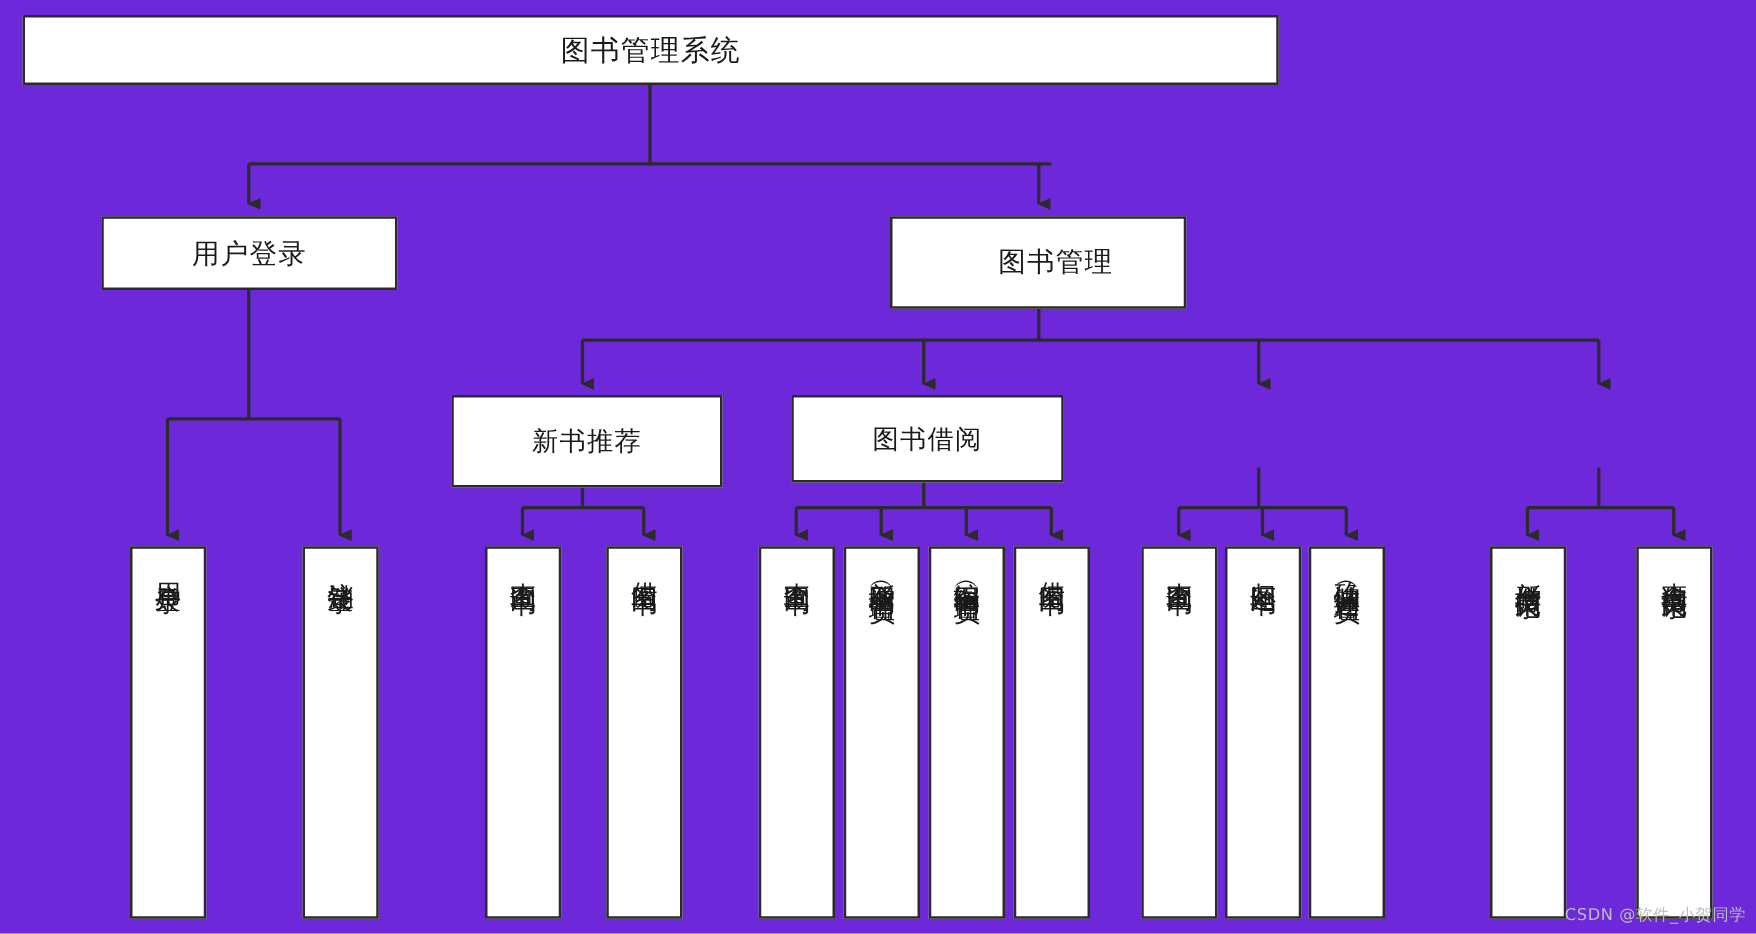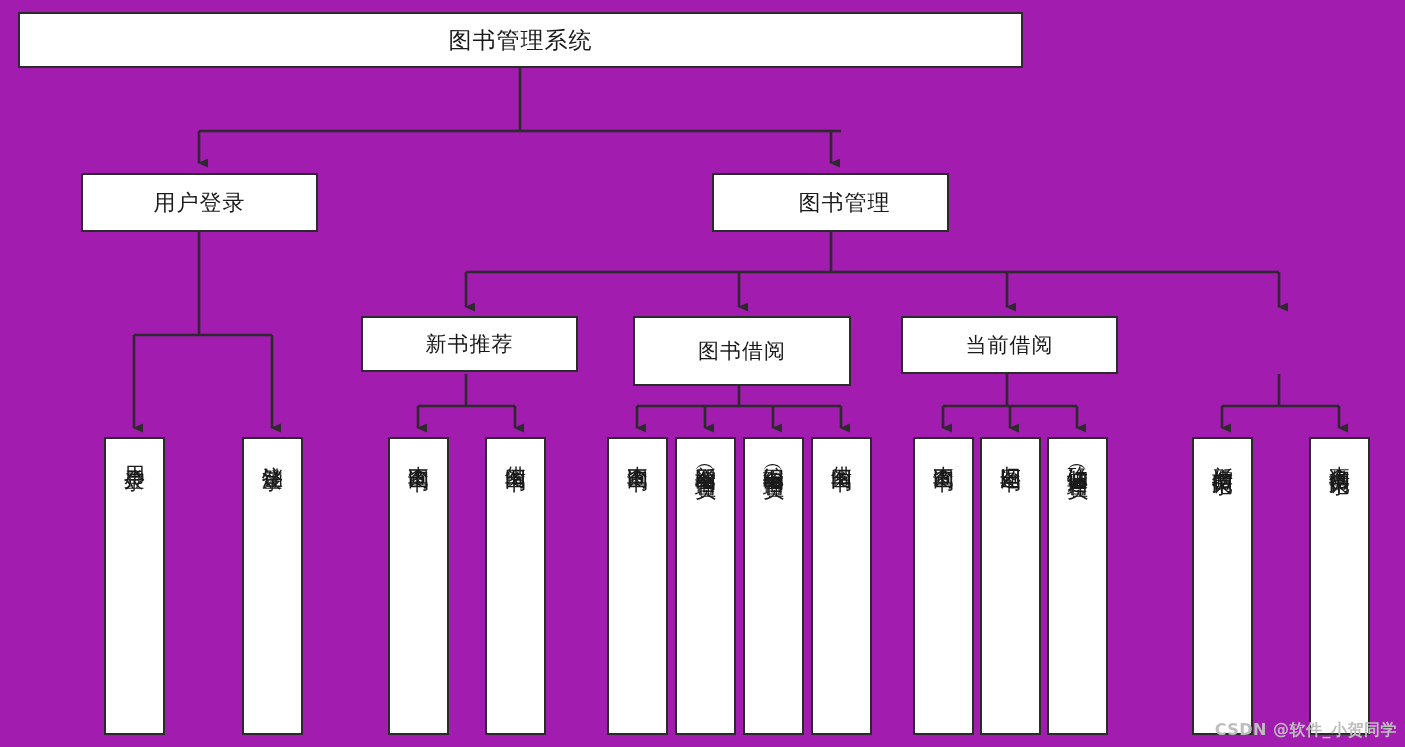--- a/index.html
+++ b/index.html
@@ -8,21 +8,21 @@
     padding: 0;
     background: #ffffff;
   }
   body {
     font-family: "DejaVu Sans", "Liberation Sans", sans-serif;
   }
   #canvas {
     position: relative;
     width: 1405px;
     height: 747px;
-    background: #a21caf;
+    background: #6d28d9;
     overflow: hidden;
   }
   #edges {
     position: absolute;
     left: 0;
     top: 0;
     width: 1405px;
     height: 747px;
   }
   .node {
@@ -59,26 +59,25 @@
     white-space: nowrap;
   }
   .htext {
     white-space: nowrap;
     letter-spacing: 1px;
   }
   #watermark {
     position: absolute;
     right: 8px;
     bottom: 6px;
-    font-size: 16px;
+    font-size: 13px;
     color: #bdbdbd;
     letter-spacing: 0.5px;
     white-space: nowrap;
     z-index: 6;
-    font-weight: bold;
   }
 </style>
 </head>
 <body>
 
 <div id="canvas">
 
   <svg id="edges" viewBox="0 0 1405 747" xmlns="http://www.w3.org/2000/svg">
     <defs>
       <marker id="arrow" markerWidth="11" markerHeight="11" refX="5.2" refY="9.4" orient="auto" markerUnits="userSpaceOnUse">
@@ -130,35 +129,32 @@
   </svg>
 
   <div class="node root" style="left:18px; top:12px; width:1005px; height:56px;">
     <span class="htext">图书管理系统</span>
   </div>
 
   <div class="node lvl1" style="left:81px; top:173px; width:237px; height:59px;">
     <span class="htext">用户登录</span>
   </div>
 
-  <div class="node lvl1" style="left:712px; top:173px; width:237px; height:59px;padding-left:28px;">
+  <div class="node lvl1" style="left:712px; top:173px; width:237px; height:74px;padding-left:28px;">
     <span class="htext">图书管理</span>
   </div>
 
-  <div class="node lvl2" style="left:361px; top:316px; width:217px; height:56px;">
+  <div class="node lvl2" style="left:361px; top:316px; width:217px; height:74px;">
     <span class="htext">新书推荐</span>
   </div>
 
   <div class="node lvl2" style="left:633px; top:316px; width:218px; height:70px;">
     <span class="htext">图书借阅</span>
   </div>
 
-  <div class="node lvl2" style="left:901px; top:316px; width:217px; height:58px;">
-    <span class="htext">当前借阅</span>
-  </div>
 
 
   <div class="node leaf" style="left:104px; top:437px; width:61px; height:298px;">
     <span class="vtext">用户登录</span>
   </div>
 
   <div class="node leaf" style="left:242px; top:437px; width:61px; height:298px;">
     <span class="vtext">注销登录</span>
   </div>
 

